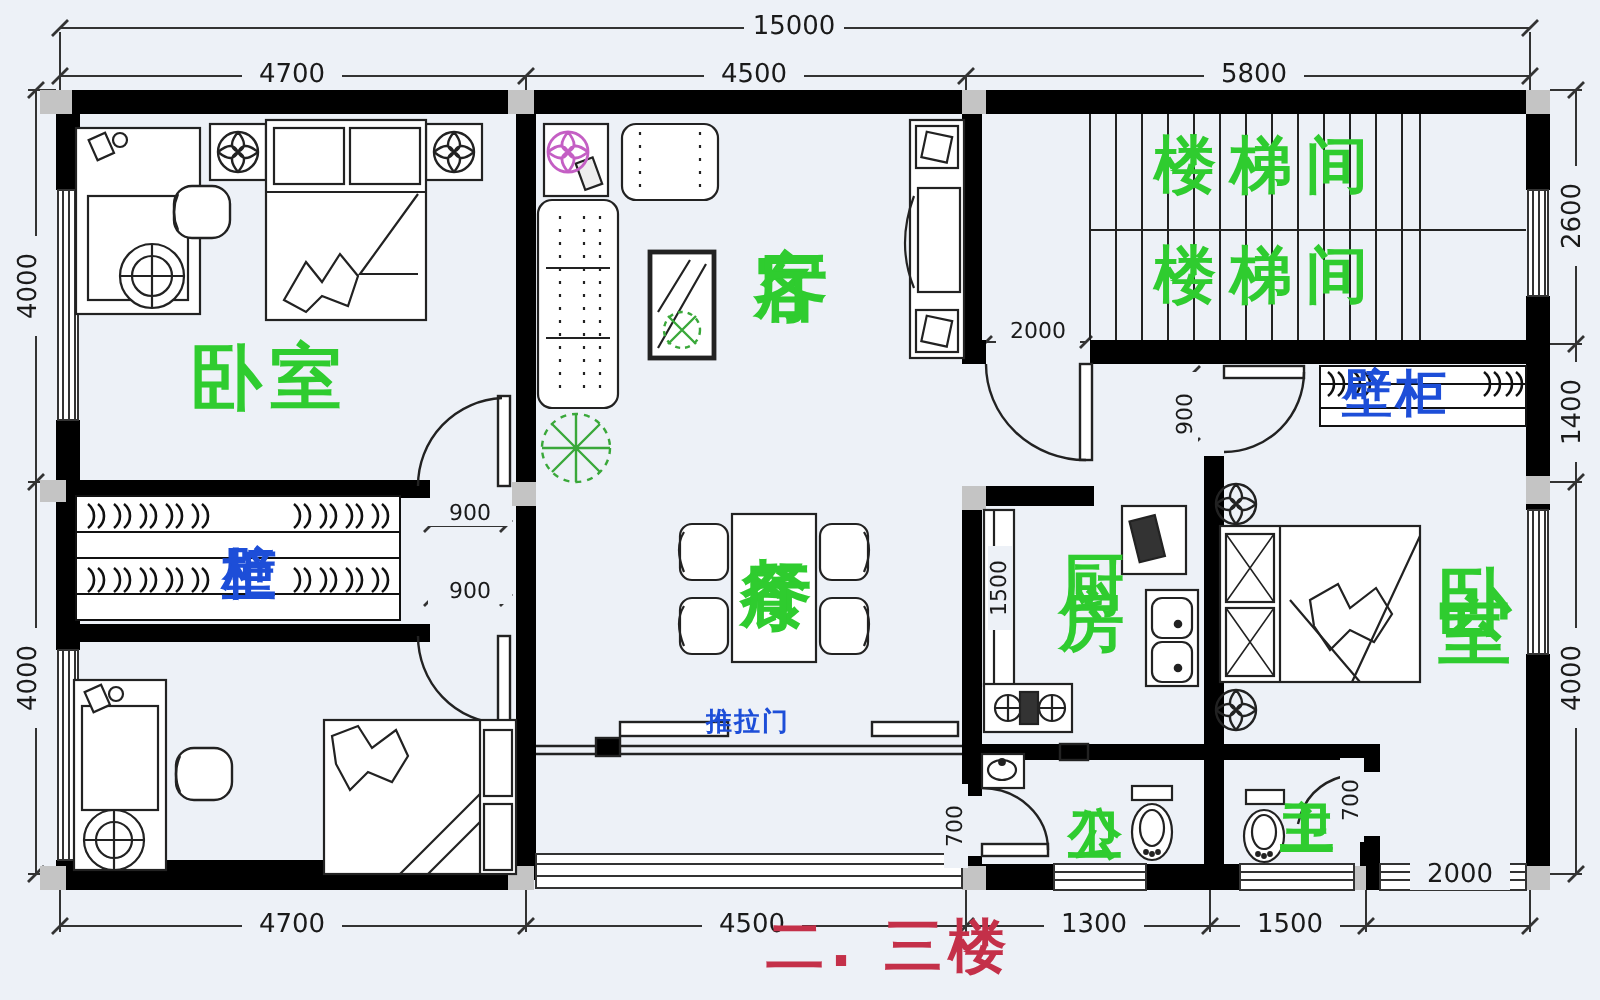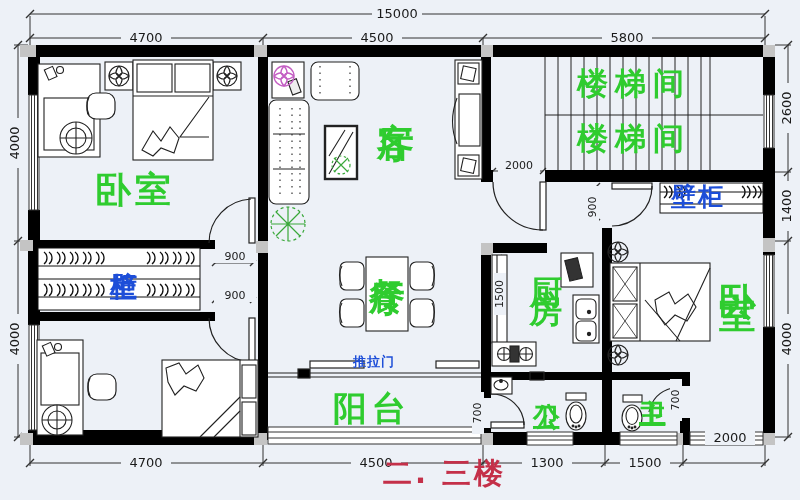--- a/index.html
+++ b/index.html
@@ -326,21 +326,20 @@
 <div class="dim sm rot" style="left:457px;top:407px">700</div>
 <div class="dim sm rot" style="left:655px;top:394px">700</div>
 
 <div class="lbl room" style="left:95px;top:172px;font-size:36px;letter-spacing:4px">卧室</div>
 <div class="lbl room vert" style="left:376px;top:92px;font-size:37px;letter-spacing:6px">客厅</div>
 <div class="lbl room" style="left:577px;top:68px;font-size:31px;letter-spacing:7px">楼梯间</div>
 <div class="lbl room" style="left:577px;top:123px;font-size:31px;letter-spacing:7px">楼梯间</div>
 <div class="lbl room vert" style="left:368px;top:249px;font-size:36px;letter-spacing:5px">餐厅</div>
 <div class="lbl room vert" style="left:529px;top:251px;font-size:33px;letter-spacing:14px">厨房</div>
 <div class="lbl room vert" style="left:718px;top:253px;font-size:37px;letter-spacing:11px">卧室</div>
-<div class="lbl room" style="left:333px;top:391px;font-size:34px;letter-spacing:5px">阳台</div>
 <div class="lbl room vert" style="left:533px;top:381px;font-size:27px;letter-spacing:3px">公卫</div>
 <div class="lbl room vert" style="left:639px;top:377px;font-size:27px;letter-spacing:3px">主卫</div>
 
 <div class="lbl red vert" style="left:110px;top:249px;font-size:27px;letter-spacing:2px">壁柜</div>
 <div class="lbl red" style="left:671px;top:184px;font-size:25px;letter-spacing:2px">壁柜</div>
 <div class="lbl red" style="left:353px;top:355px;font-size:13px;letter-spacing:1px">推拉门</div>
 
 <div class="lbl caption" style="left:383px;top:459px">二. 三楼</div>
 
 </div>

